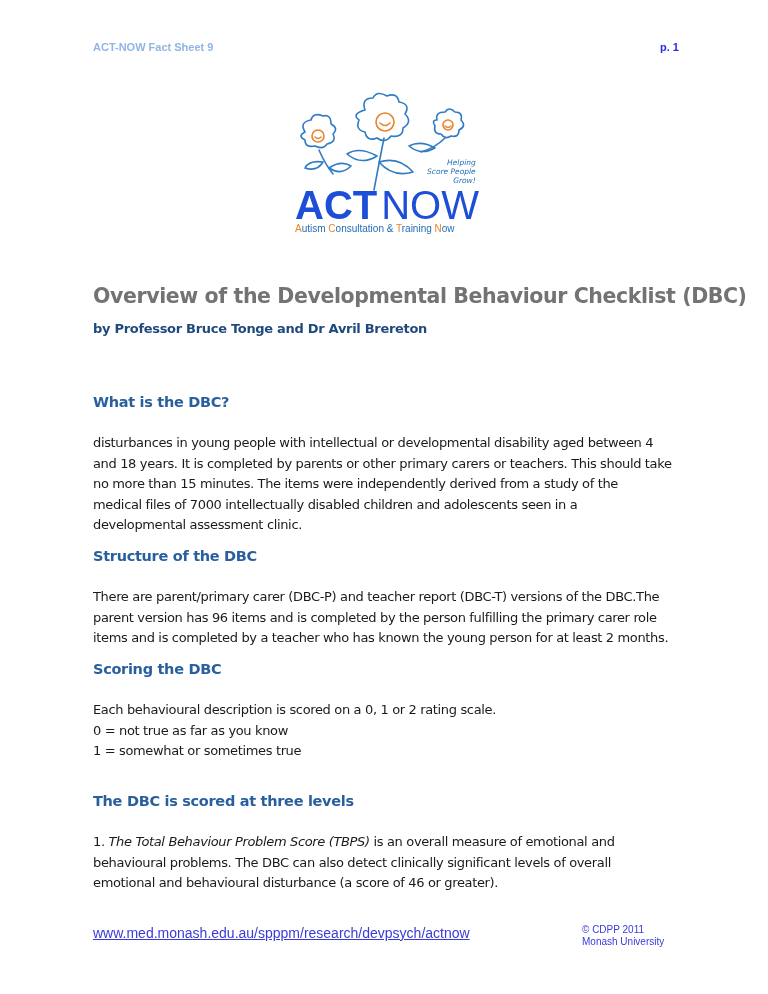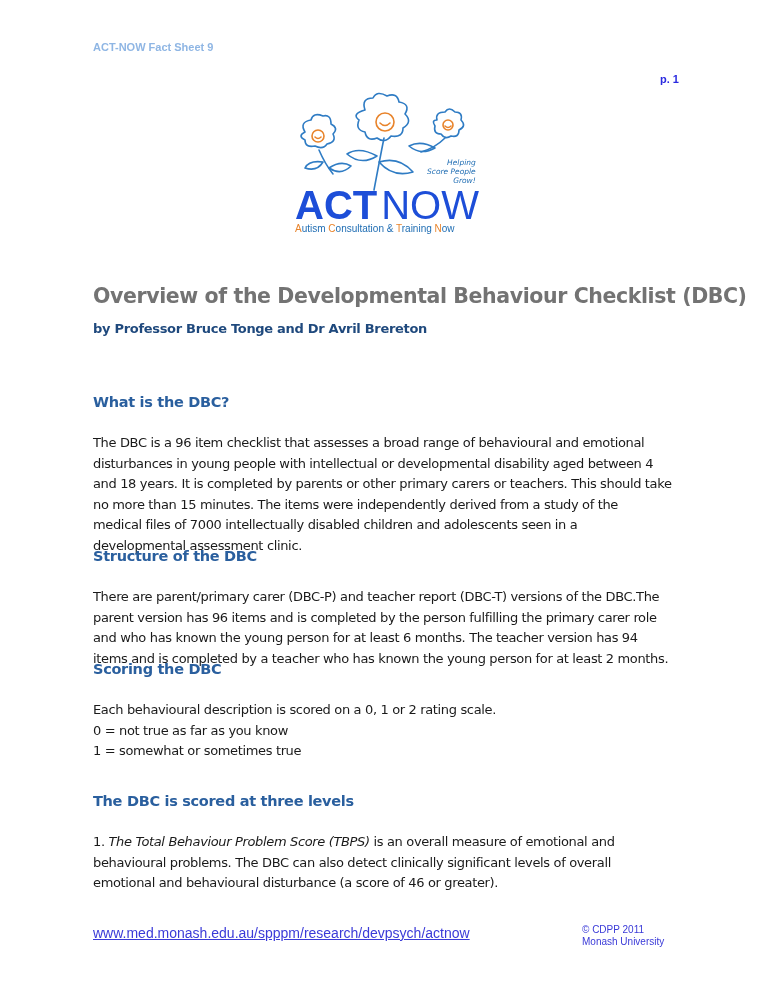--- a/index.html
+++ b/index.html
@@ -25,21 +25,20 @@
       color: #8fb6e4;
     }
     .hdr-right {
       position: absolute;
       left: 660px;
       top: 41px;
       font-family: "Liberation Sans", sans-serif;
       font-weight: bold;
       font-size: 11px;
       color: #2a2ae0;
-      margin-top: 32px;
     }
     .logo {
       position: absolute;
       left: 285px;
       top: 92px;
       width: 200px;
       height: 148px;
     }
     .logo svg { position: absolute; left: 0; top: 0; }
     .logo-word {
@@ -182,33 +181,31 @@
   <div class="logo-sub">
     <span class="ini">A</span><span>utism </span><span class="ini">C</span><span>onsultation &amp; </span><span class="ini">T</span><span>raining </span><span class="ini">N</span><span>ow</span>
   </div>
 </div>
 
 <div class="title">Overview of the Developmental Behaviour Checklist (DBC)</div>
 <div class="byline">by Professor Bruce Tonge and Dr Avril Brereton</div>
 
 <div class="h2" style="top:394px;">What is the DBC?</div>
 <div class="para" style="top:433px;">
-  <span class="line">The DBC is a 96 item checklist that assesses a broad range of behavioural and emotional</span>
   <span class="line">disturbances in young people with intellectual or developmental disability aged between 4</span>
   <span class="line">and 18 years. It is completed by parents or other primary carers or teachers. This should take</span>
   <span class="line">no more than 15 minutes. The items were independently derived from a study of the</span>
   <span class="line">medical files of 7000 intellectually disabled children and adolescents seen in a</span>
   <span class="line">developmental assessment clinic.</span>
 </div>
 
 <div class="h2" style="top:548px;">Structure of the DBC</div>
 <div class="para" style="top:587px;">
   <span class="line">There are parent/primary carer (DBC-P) and teacher report (DBC-T) versions of the DBC.The</span>
   <span class="line">parent version has 96 items and is completed by the person fulfilling the primary carer role</span>
-  <span class="line">and who has known the young person for at least 6 months. The teacher version has 94</span>
   <span class="line">items and is completed by a teacher who has known the young person for at least 2 months.</span>
 </div>
 
 <div class="h2" style="top:661px;text-align:right;">Scoring the DBC</div>
 <div class="para" style="top:700px;">
   <span class="line">Each behavioural description is scored on a 0, 1 or 2 rating scale.</span>
   <span class="line">0 = not true as far as you know</span>
   <span class="line">1 = somewhat or sometimes true</span>
 </div>
 

